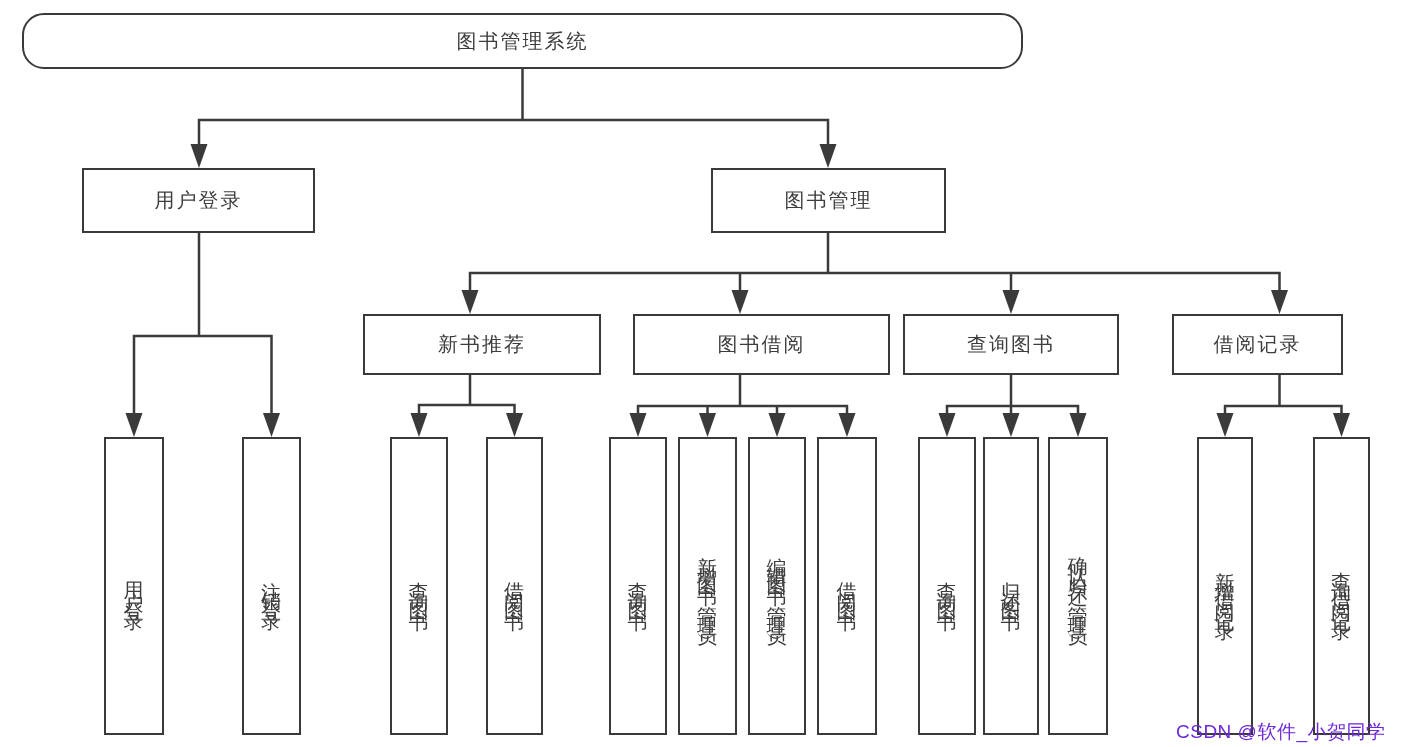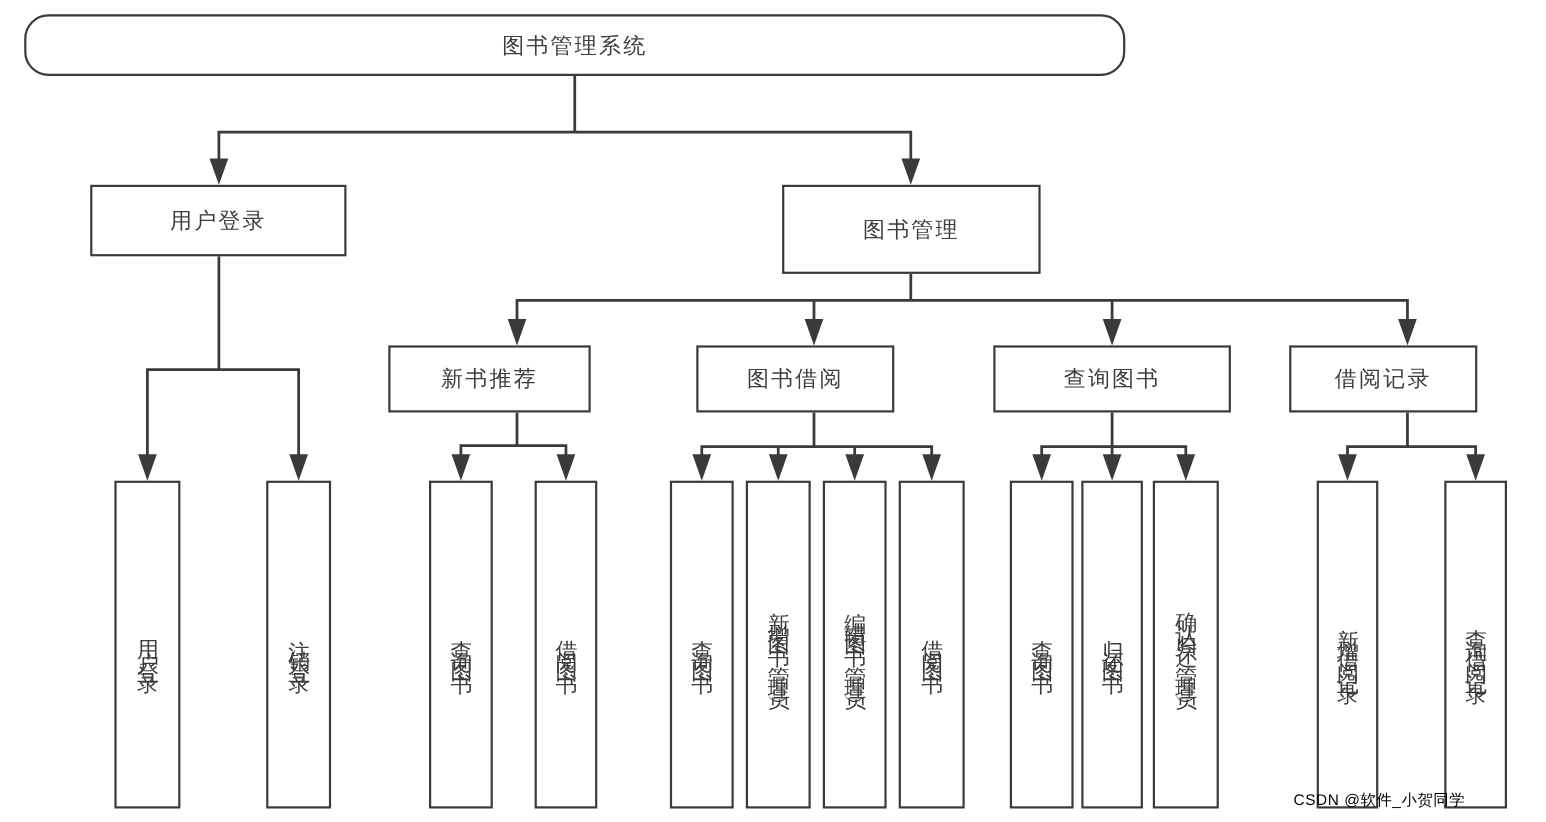--- a/index.html
+++ b/index.html
@@ -37,27 +37,27 @@
   .box.v { top: 437px; height: 298px; }
   .box.v .vtext {
     writing-mode: vertical-rl;
     font-size: 20px;
     letter-spacing: 10px;
     line-height: 1;
     white-space: nowrap;
   }
   .root-box   { left: 22px;  top: 13px;  width: 1001px; height: 56px; border-radius: 22px; }
   .lv2-a      { left: 82px;  top: 168px; width: 233px;  height: 65px; }
-  .lv2-b      { left: 711px; top: 168px; width: 235px;  height: 81px; }
+  .lv2-b      { left: 711px; top: 168px; width: 235px;  height: 65px; }
   .lv3        { top: 314px; height: 61px; }
   .watermark {
     position: absolute;
     left: 1176px; top: 719px;
-    font-size: 14px;
-    color: #000000;
+    font-size: 19px;
+    color: #6d28d9;
     letter-spacing: 0.5px;
     z-index: 10;
     white-space: nowrap;
   }
 </style>
 </head>
 <body>
 
 <div class="canvas">
 
@@ -94,24 +94,24 @@
     <span>图书管理系统</span>
   </div>
 
   <div class="box h lv2-a">
     <span>用户登录</span>
   </div>
   <div class="box h lv2-b">
     <span>图书管理</span>
   </div>
 
-  <div class="box h lv3" style="left:353px;width:184px">
+  <div class="box h lv3" style="left:363px;width:238px">
     <span>新书推荐</span>
   </div>
-  <div class="box h lv3" style="left:633px;width:180px">
+  <div class="box h lv3" style="left:633px;width:257px">
     <span>图书借阅</span>
   </div>
   <div class="box h lv3" style="left:903px;width:216px">
     <span>查询图书</span>
   </div>
   <div class="box h lv3" style="left:1172px;width:171px">
     <span>借阅记录</span>
   </div>
 
   <div class="box v" style="left:104px;width:60px">

